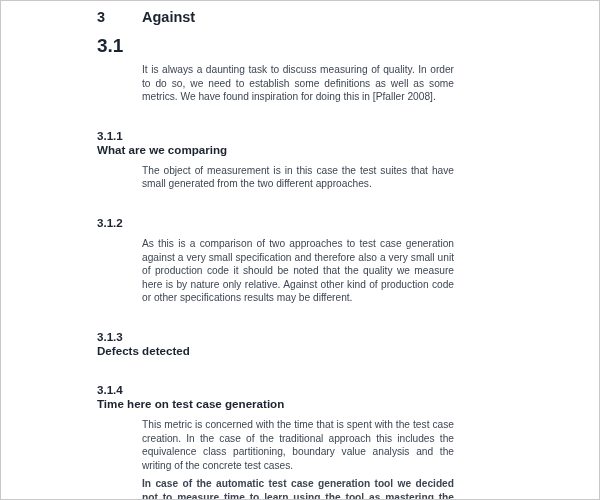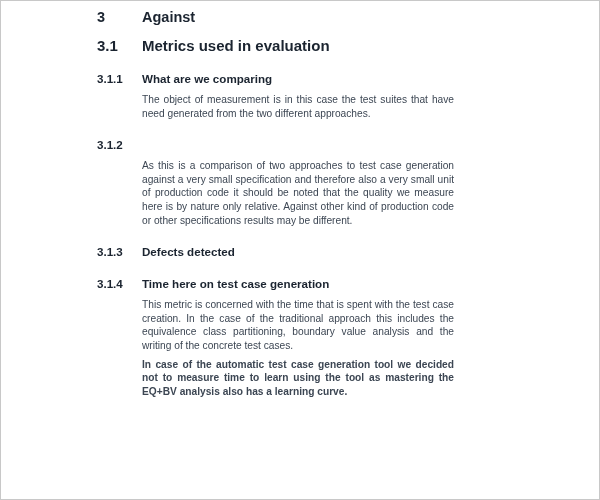--- a/index.html
+++ b/index.html
@@ -52,31 +52,32 @@
   
   .h1 {
     font-size: 14.5px;
     line-height: 17px;
     margin: 0 0 12px 0;
   }
   .h1 .num { width: 45px; }
 
   
   .h2 {
-    font-size: 15px;
+    font-size: 19px;
     line-height: 16px;
     margin: 0 0 9px 0;
   }
   .h2 .num { width: 45px; }
 
   
   .h3 {
     font-size: 11.6px;
     line-height: 14px;
-    margin: 18px 0 7px 0;
+    margin: 25px 0 7px 0;
+    flex-direction: column;
   }
   .h3 .num { width: 45px; }
 
   
   .body-block {
     margin-left: 45px;      
     width: 312px;           
   }
   p.para {
     margin: 0;
@@ -98,29 +99,31 @@
 <div class="page">
   <div class="content">
 
     <div class="h h1">
       <span class="num">3</span>
       <span class="txt">Against</span>
     </div>
 
     <div class="h h2">
       <span class="num">3.1</span>
-      <span class="txt">Metrics used in evaluation</span>
+    </div>
+    <div class="body-block">
+      <p class="para">It is always a daunting task to discuss measuring of quality. In order to do so, we need to establish some definitions as well as some metrics. We have found inspiration for doing this in [Pfaller 2008].</p>
     </div>
 
     <div class="h h3">
       <span class="num">3.1.1</span>
       <span class="txt">What are we comparing</span>
     </div>
     <div class="body-block">
-      <p class="para">The object of measurement is in this case the test suites that have need generated from the two different approaches.</p>
+      <p class="para">The object of measurement is in this case the test suites that have small generated from the two different approaches.</p>
     </div>
 
     <div class="h h3">
       <span class="num">3.1.2</span>
     </div>
     <div class="body-block">
       <p class="para">As this is a comparison of two approaches to test case generation against a very small specification and therefore also a very small unit of production code it should be noted that the quality we measure here is by nature only relative. Against other kind of production code or other specifications results may be different.</p>
     </div>
 
     <div class="h h3">

